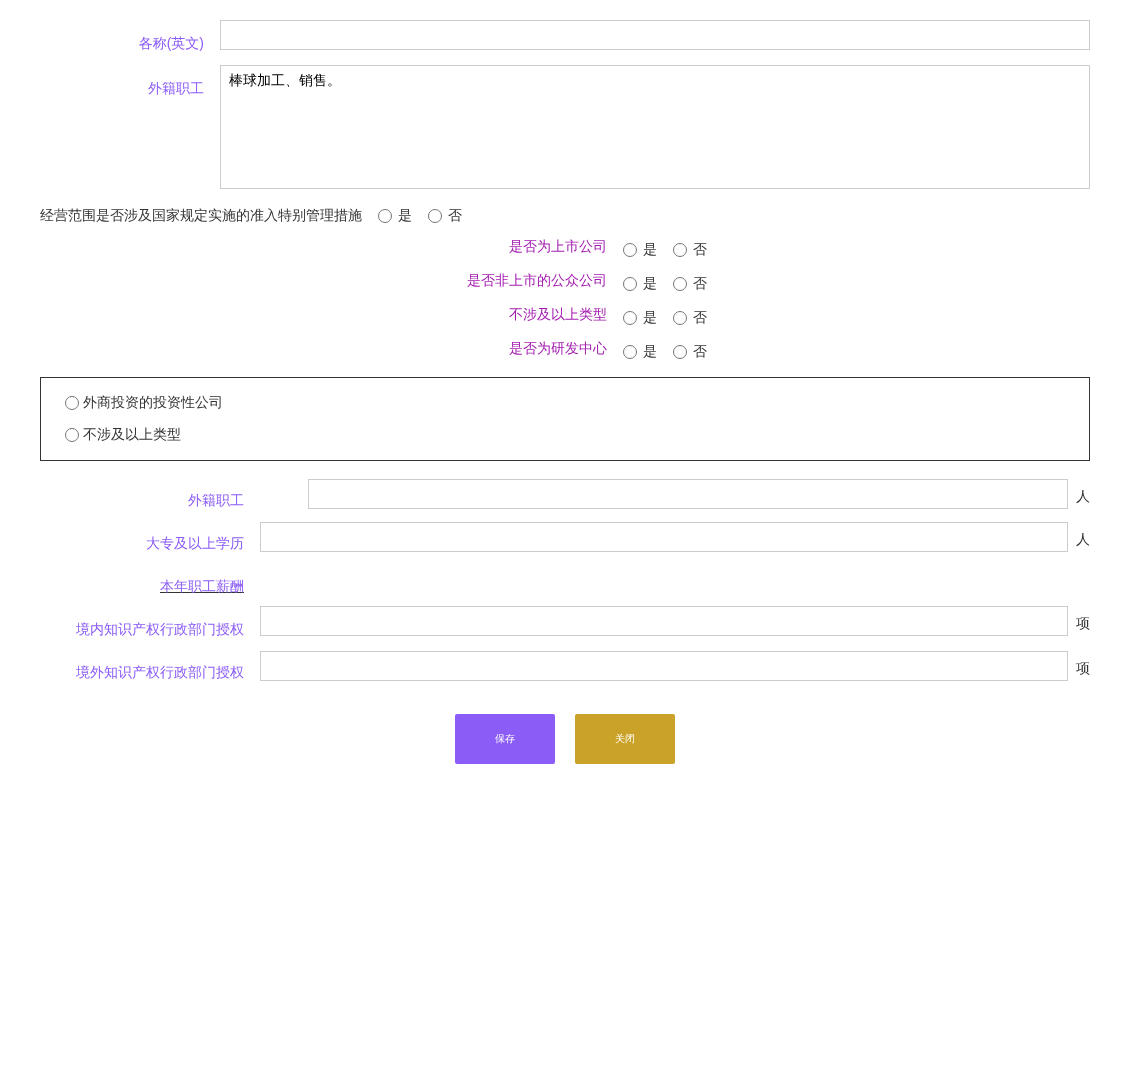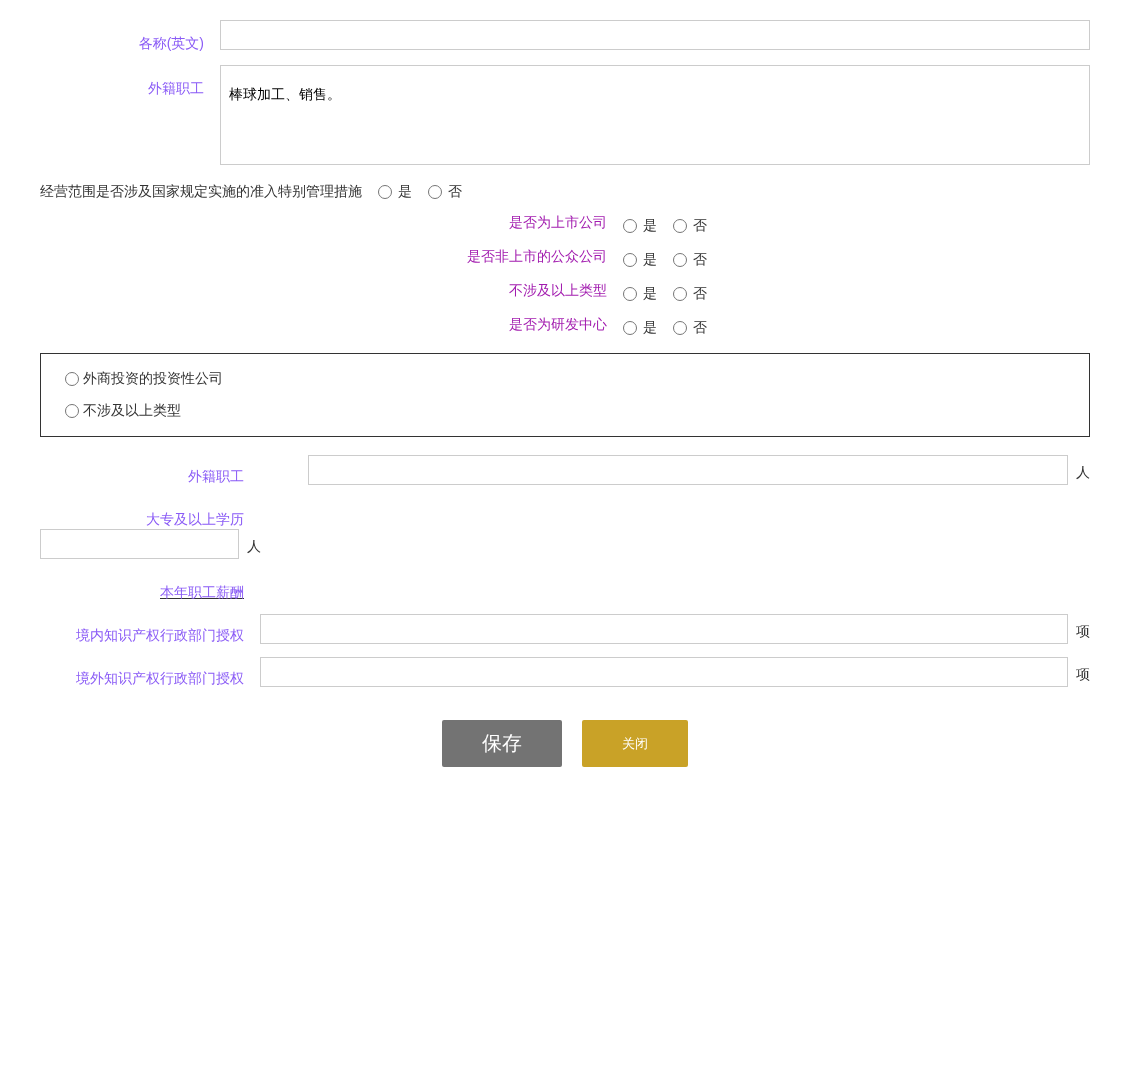--- a/index.html
+++ b/index.html
@@ -55,23 +55,23 @@
       height: 30px;
       border: 1px solid #ccc;
       padding: 0 8px;
       font-size: 14px;
       outline: none;
       font-family: inherit;
     }
 
     .form-textarea {
       flex: 1;
-      height: 100px;
+      height: 124px;
       border: 1px solid #ccc;
-      padding: 20px 8px;
+      padding: 6px 8px;
       font-size: 14px;
       resize: none;
       outline: none;
       font-family: Liberation Sans, sans-serif;
       overflow-y: scroll;
     }
 
     .radio-group {
       display: flex;
       align-items: center;
@@ -133,36 +133,36 @@
 
     .button-row {
       display: flex;
       justify-content: center;
       gap: 20px;
       margin-top: 32px;
       margin-bottom: 20px;
     }
 
     .btn-save {
-      background-color: #737373;
+      background-color: #8b5cf6;
       color: #fff;
       border: none;
       padding: 10px 40px;
-      font-size: 20px;
+      font-size: 10px;
       font-family: inherit;
       cursor: pointer;
       border-radius: 2px;
     }
 
     .btn-close {
       background-color: #c9a227;
       color: #fff;
       border: none;
-      padding: 12px 40px;
-      font-size: 13px;
+      padding: 18px 40px;
+      font-size: 10px;
       font-family: inherit;
       cursor: pointer;
       border-radius: 2px;
     }
 
     .centered-row {
       display: flex;
       align-items: center;
       justify-content: center;
       margin-bottom: 10px;
@@ -289,33 +289,33 @@
   </div>
 
   <div class="form-row" style="align-items:center; margin-bottom:10px;gap:48px;">
     <div class="form-label" style="min-width:220px; text-align:right;">外籍职工</div>
     <div class="input-with-unit">
       <input type="text" class="form-input" value="" style="">
       <span class="unit-label">人</span>
     </div>
   </div>
 
-  <div class="form-row" style="align-items:flex-start; margin-bottom:10px;flex-direction:column;">
+  <div class="form-row" style="align-items:center; margin-bottom:10px;">
     <div class="form-label" style="min-width:220px; text-align:right;">大专及以上学历</div>
     <div class="input-with-unit">
       <input type="text" class="form-input" value="" style="">
       <span class="unit-label">人</span>
     </div>
   </div>
 
   <div class="form-row" style="align-items:center; margin-bottom:10px;text-decoration:underline;">
     <div class="form-label" style="min-width:220px; text-align:right;">本年职工薪酬</div>
   </div>
 
-  <div class="form-row" style="align-items:center; margin-bottom:10px;">
+  <div class="form-row" style="align-items:flex-start; margin-bottom:10px;">
     <div class="form-label" style="min-width:220px; text-align:right;">境内知识产权行政部门授权</div>
     <div class="input-with-unit">
       <input type="text" class="form-input" value="" style="">
       <span class="unit-label">项</span>
     </div>
   </div>
 
   <div class="form-row" style="align-items:center; margin-bottom:10px;">
     <div class="form-label" style="min-width:220px; text-align:right;">境外知识产权行政部门授权</div>
     <div class="input-with-unit">

